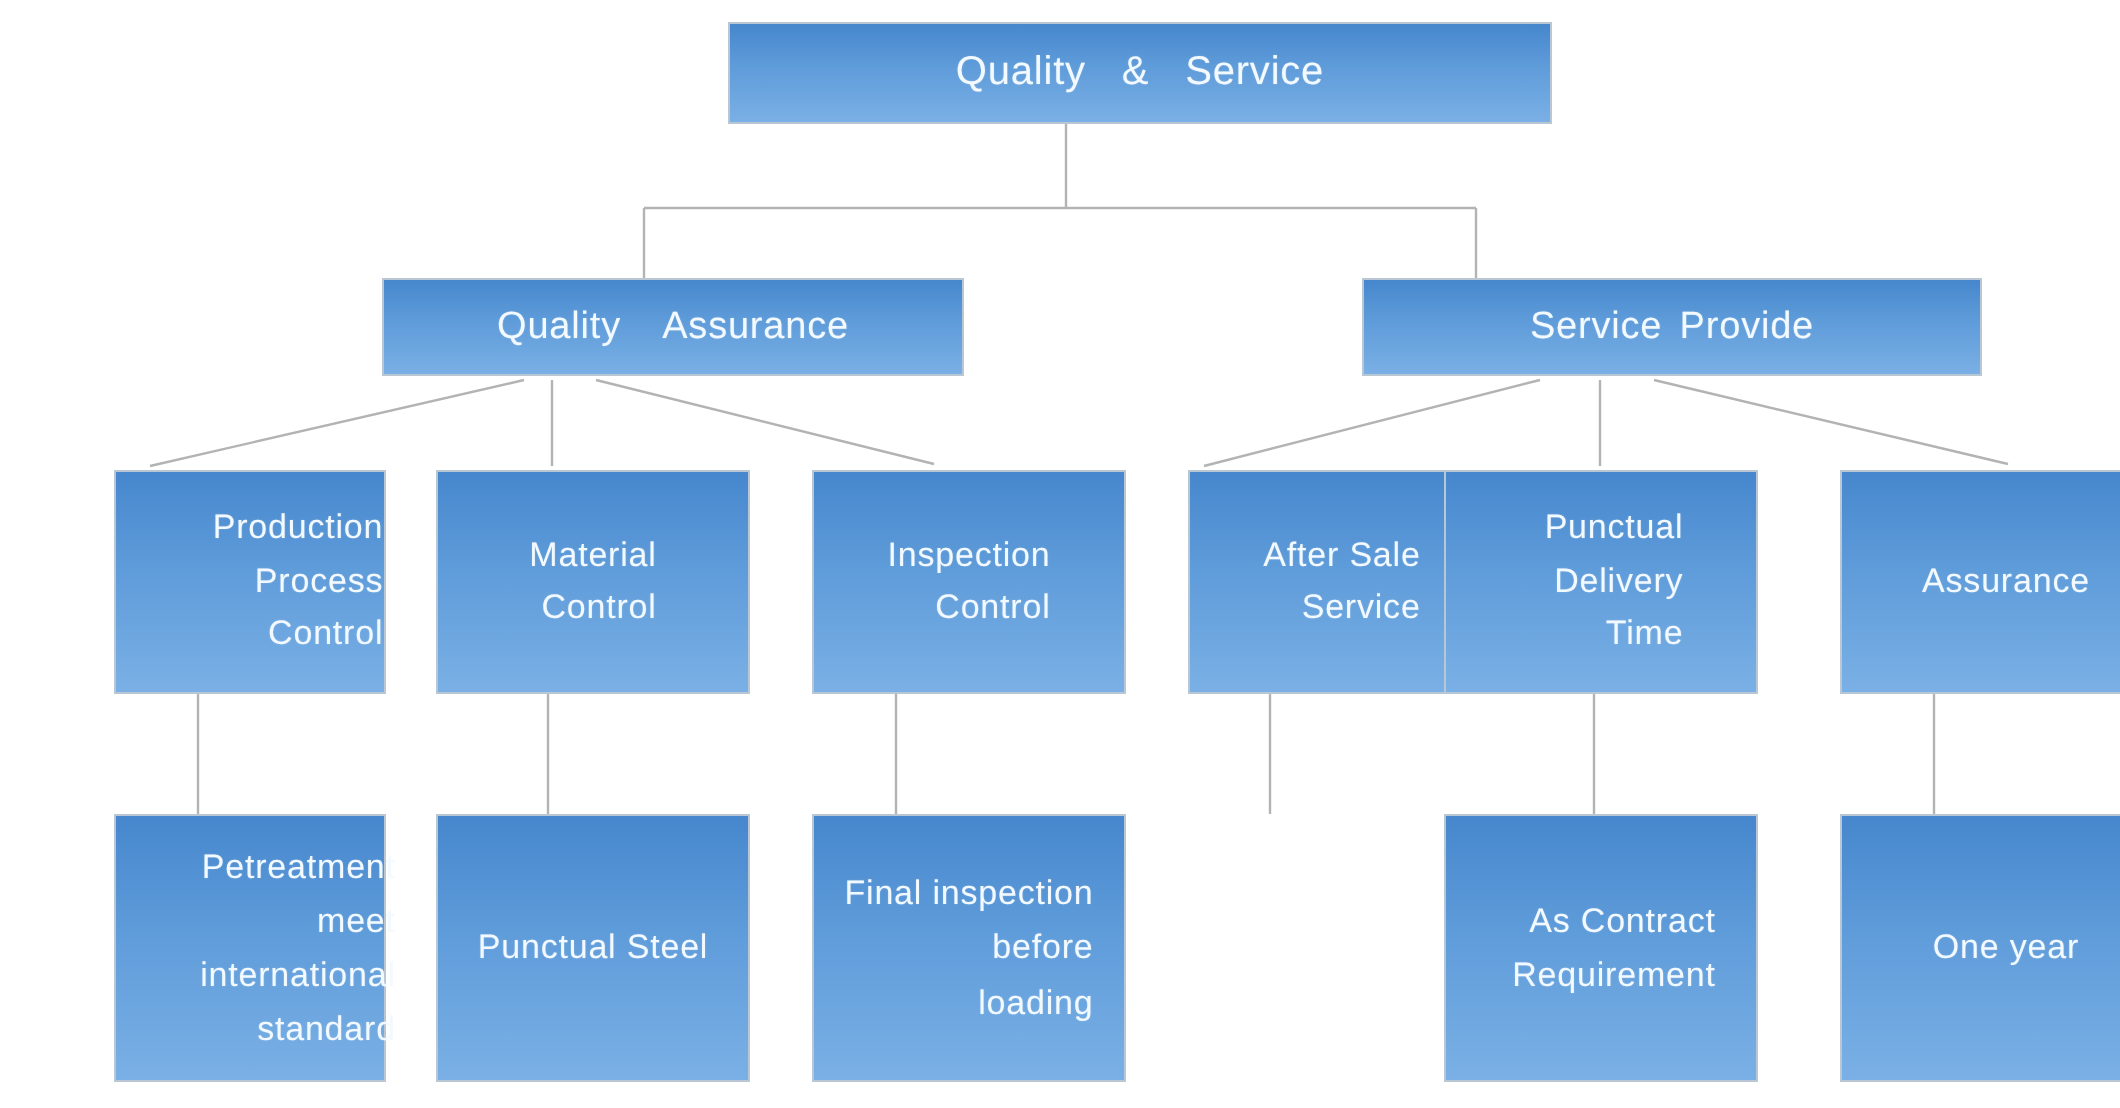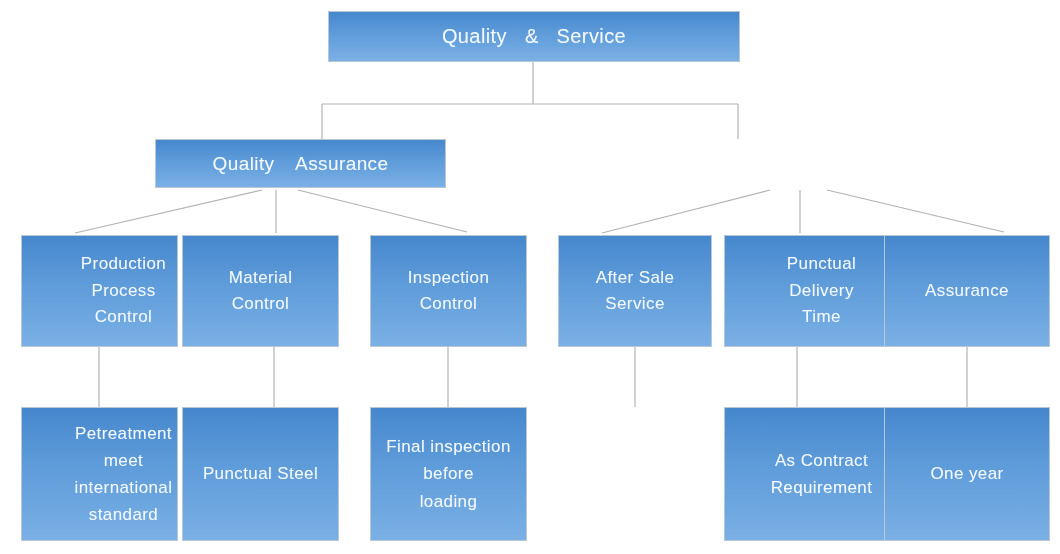--- a/index.html
+++ b/index.html
@@ -34,40 +34,41 @@
   .node {
     position: absolute;
     z-index: 2;
     box-sizing: border-box;
     background: linear-gradient(180deg, var(--node-top) 0%, #5f9cda 45%, var(--node-bottom) 100%);
     border: 1px solid var(--node-border);
     color: var(--node-text);
     display: flex;
     align-items: center;
     justify-content: center;
-    text-align: center;
+    text-align: right;
     white-space: pre-line;
     letter-spacing: 0.4px;
     text-shadow: 0 0 1px rgba(255,255,255,0.25);
+    margin-left: 36px;
   }
   
   .n-root { left: 328px; top: 11px; width: 412px; height: 51px; font-size: 20px; word-spacing: 12px; }
   
   .n-qa { left: 155px; top: 139px; width: 291px; height: 49px; font-size: 19px; word-spacing: 16px; }
   .n-sp { left: 645px; top: 139px; width: 310px; height: 49px; font-size: 19px; word-spacing: 3px; }
   
   .row3 { top: 235px; height: 112px; font-size: 17px; line-height: 1.55; }
   
   .row4 { top: 407px; height: 134px; font-size: 17px; line-height: 1.6; }
   
-  .col1 { left: 21px;  width: 157px; padding-left: 48px; }
+  .col1 { left: 21px;  width: 136px; padding-left: 48px; }
   .col2 { left: 182px; width: 157px; }
   .col3 { left: 370px; width: 157px; }
   .col4 { left: 558px; width: 154px; }
-  .col5 { left: 724px; width: 182px; padding-left: 13px; }
+  .col5 { left: 686px; width: 157px; padding-left: 13px; }
   .col6 { left: 884px; width: 166px; }
 </style>
 </head>
 <body>
 
 <div class="canvas">
 
   <svg class="wires" viewBox="0 0 1060 554" xmlns="http://www.w3.org/2000/svg">
 
     <line x1="533" y1="61" x2="533" y2="104"></line>
@@ -87,20 +88,21 @@
     <line x1="274" y1="347" x2="274" y2="407"></line>
     <line x1="448" y1="347" x2="448" y2="407"></line>
     <line x1="635" y1="347" x2="635" y2="407"></line>
     <line x1="797" y1="347" x2="797" y2="407"></line>
     <line x1="967" y1="347" x2="967" y2="407"></line>
   </svg>
 
   <div class="node n-root">Quality &amp; Service</div>
 
   <div class="node n-qa">Quality Assurance</div>
+  <div class="node n-sp">Service Provide</div>
 
   <div class="node row3 col1">Production
 Process
 Control</div>
   <div class="node row3 col2">Material
 Control</div>
   <div class="node row3 col3">Inspection
 Control</div>
   <div class="node row3 col4">After Sale
 Service</div>

